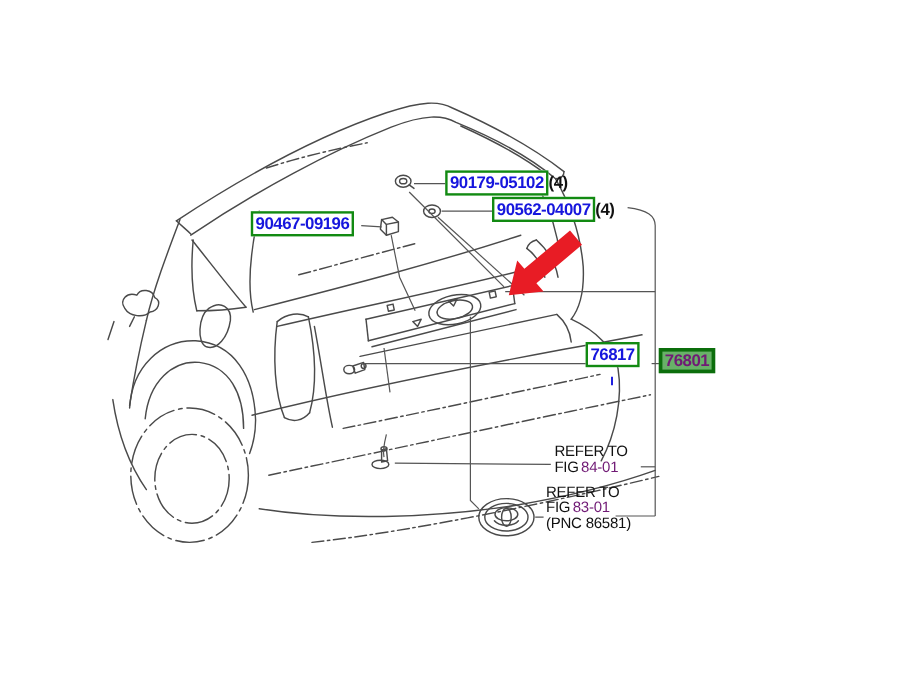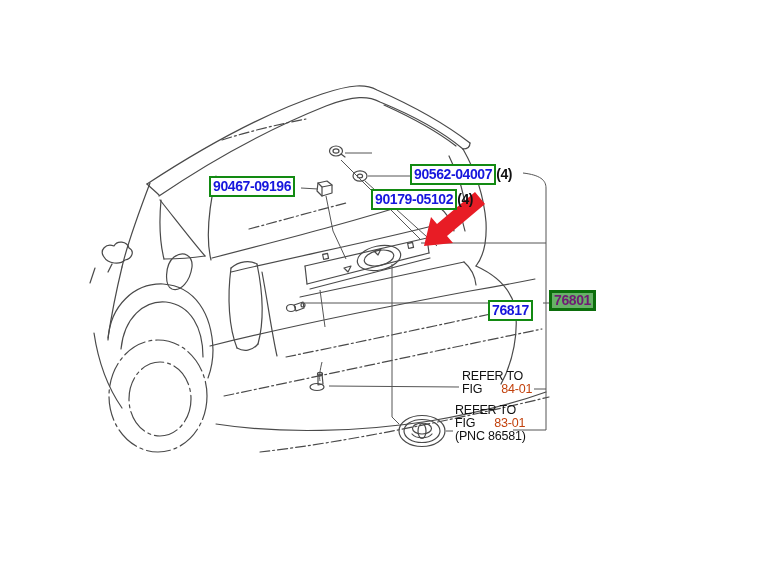--- a/index.html
+++ b/index.html
@@ -26,21 +26,21 @@
   .part-box.selected {
     border:3px solid #0c6e0c; background:#68b168; color:#701a75; line-height:15px;
   }
   .qty {
     color:#111111; font-weight:bold; font-size:14px; line-height:21px; letter-spacing:-0.4px;
   }
   .note {
     position:absolute; color:#111111; font-weight:normal; font-size:12.5px;
     line-height:13px; letter-spacing:-0.2px; white-space:nowrap;
   }
-  .fig-link { color:#c2410c; margin-left:19px; }
+  .fig-link { color:#701a75; margin-left:2px; }
 </style>
 </head>
 <body>
 
 <div class="stage">
 
   <svg width="763" height="581" viewBox="0 0 763 581">
 
     <g class="art">
 
@@ -163,35 +163,35 @@
       <line x1="365" y1="181" x2="437" y2="246"></line>
       <polyline points="326,196 333,231 346,259"></polyline>
       <line x1="320" y1="290" x2="325" y2="327"></line>
       <path d="M322,362 C320,370 319,377 320,381"></path>
       <polyline points="392,264 392,417 399,424"></polyline>
     </g>
 
     <polygon points="475,192 437,224 431,217 424,246 453,243 447,236 485,204" fill="#e81c25" stroke="none"></polygon>
   </svg>
 
-  <div class="callout" style="left:371px; top:142px;margin-top:47px;">
+  <div class="callout" style="left:371px; top:142px;">
     <span class="part-box">90179-05102</span>
     <span class="qty">(4)</span>
   </div>
 
   <div class="callout" style="left:410px; top:164px;">
     <span class="part-box">90562-04007</span>
     <span class="qty">(4)</span>
   </div>
 
   <div class="callout" style="left:209px; top:176px;">
     <span class="part-box">90467-09196</span>
   </div>
 
-  <div class="callout" style="left:488px; top:300px;justify-content:flex-end;">
+  <div class="callout" style="left:488px; top:285px;justify-content:flex-end;">
     <span class="part-box">76817</span>
   </div>
 
   <div class="callout" style="left:549px; top:290px;">
     <span class="part-box selected">76801</span>
   </div>
 
   <div class="note" style="left:462px; top:370px;">
     <div>REFER TO</div>
     <div>

